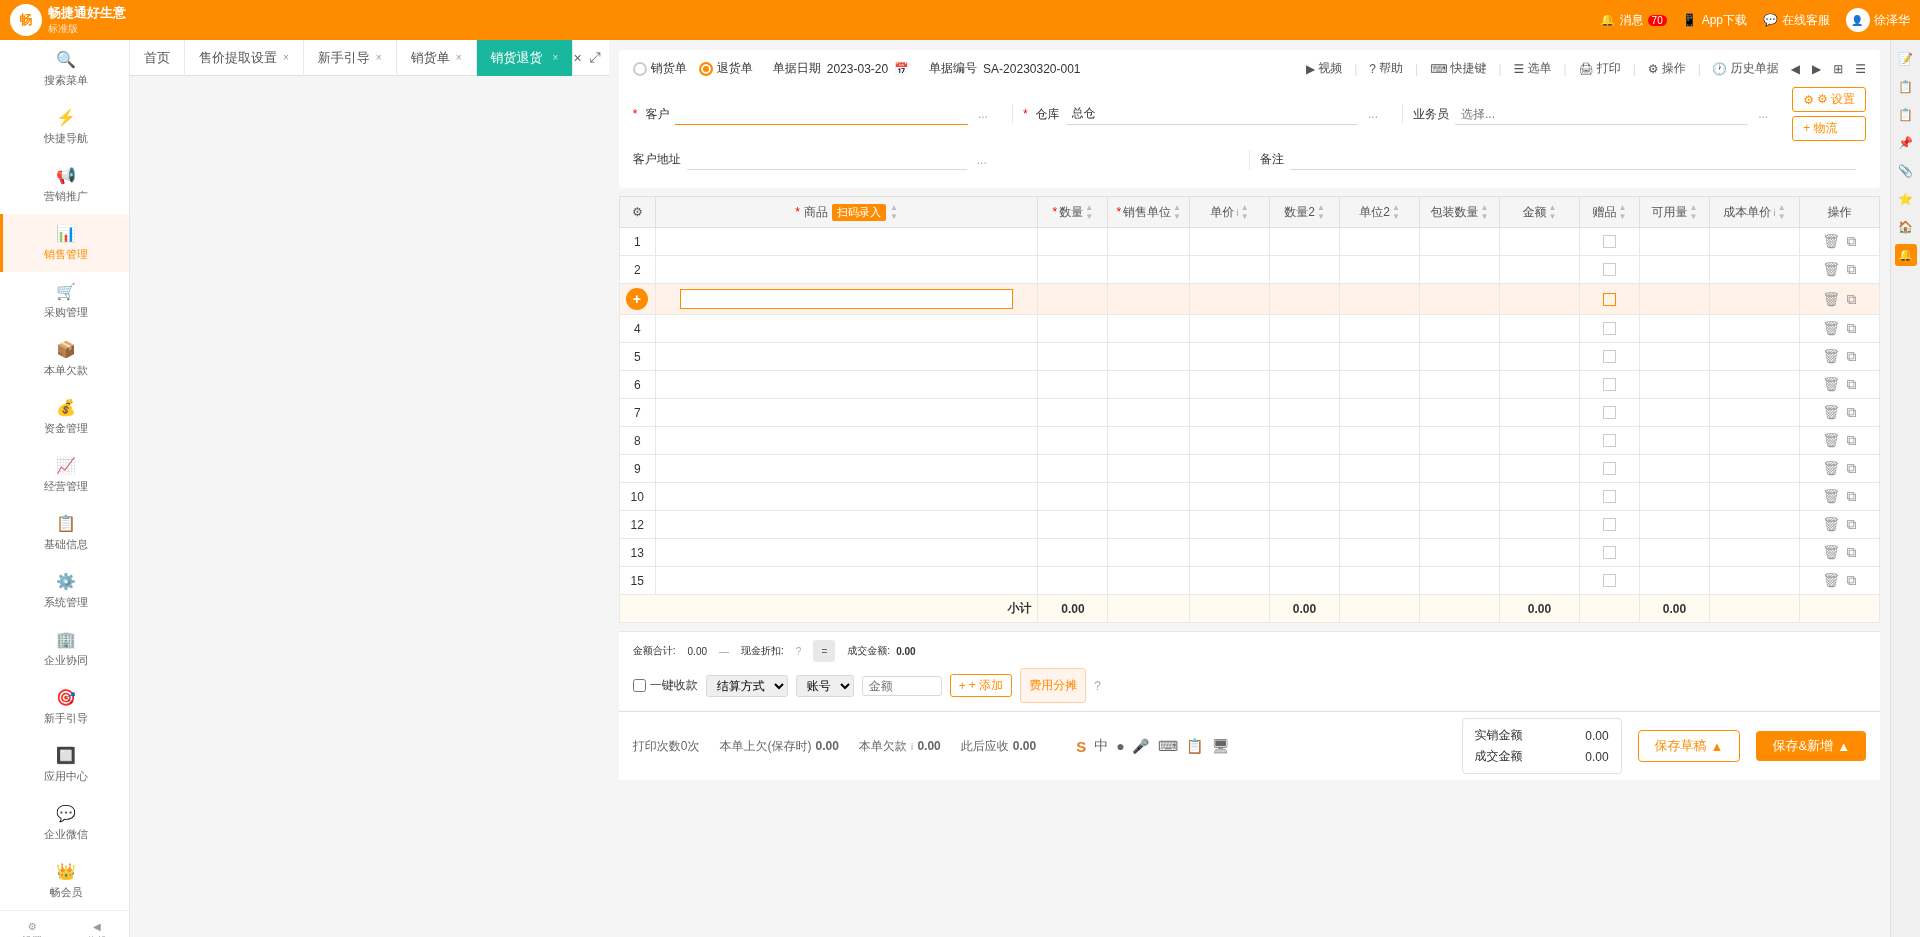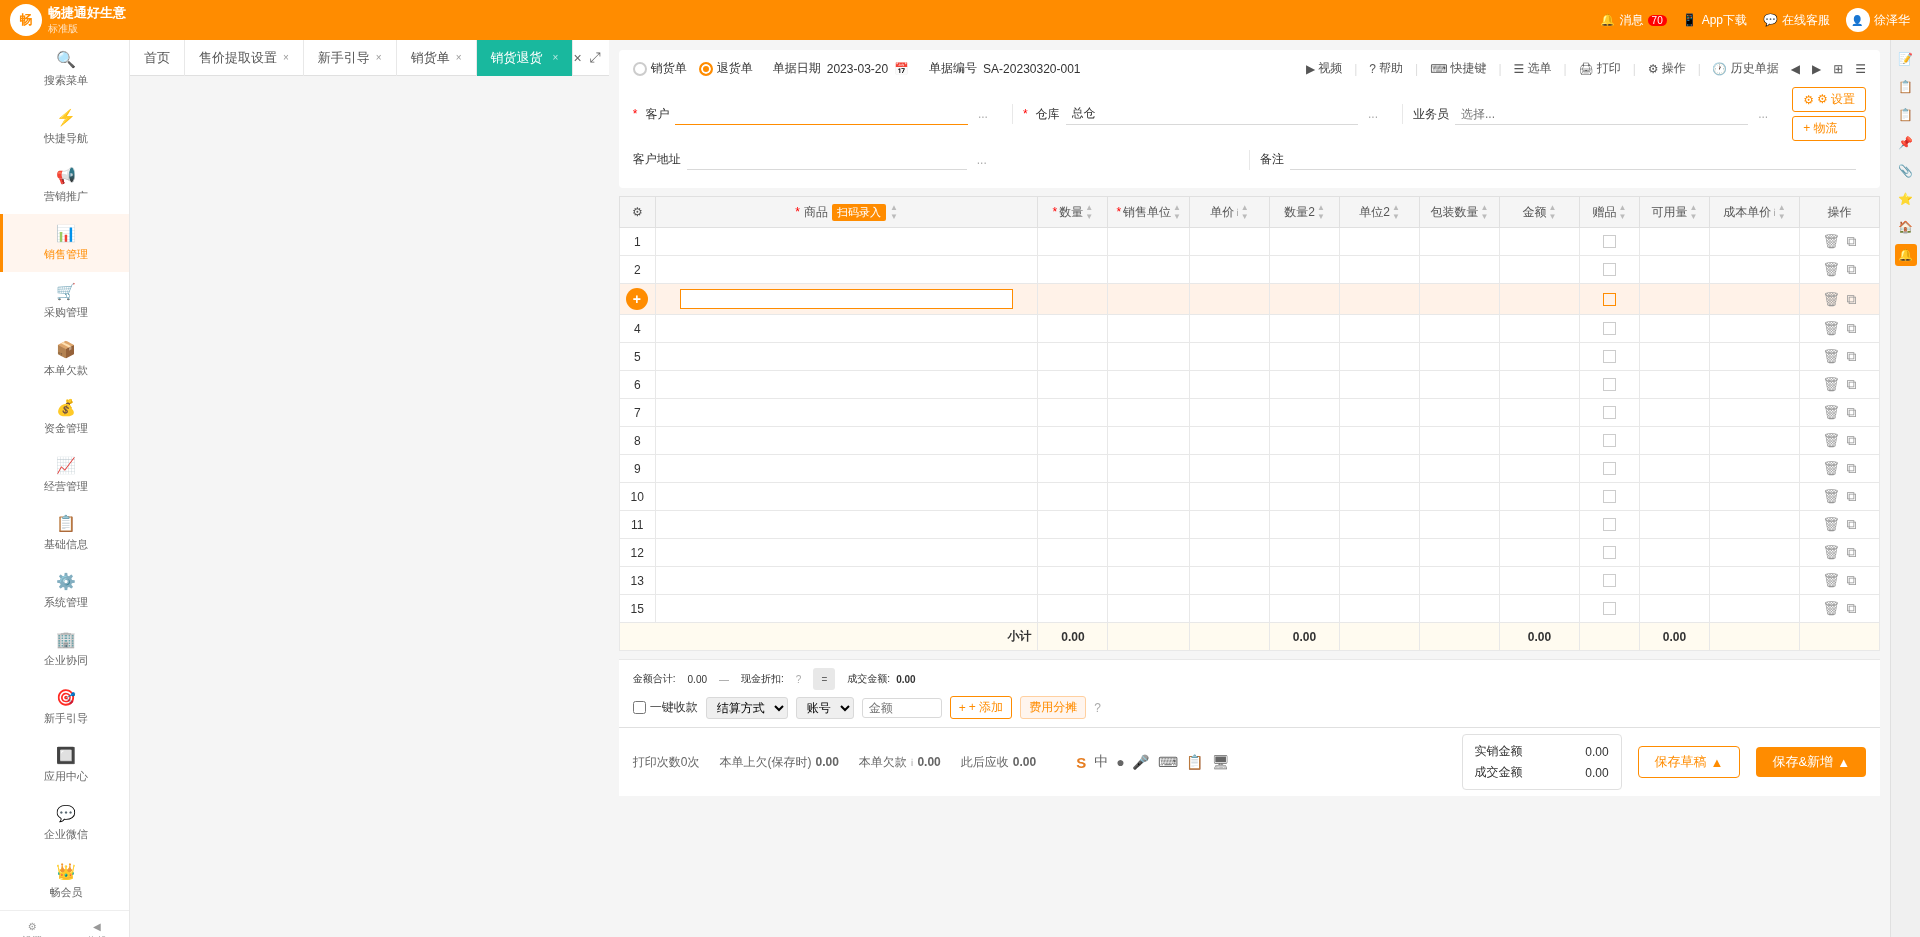--- a/index.html
+++ b/index.html
@@ -103,21 +103,21 @@
     .footer-row1 { display: flex; align-items: center; gap: 12px; margin-bottom: 6px; font-size: 10px; }
     .dash-sep { color: #999; }
     .equals-btn { width: 22px; height: 22px; background: #e8e8e8; border-radius: 3px; display: flex; align-items: center; justify-content: center; cursor: pointer; color: #666; }
     .deal-amount { display: flex; align-items: center; gap: 6px; }
     .deal-value { color: #333; font-weight: 600; }
     .footer-row2 { display: flex; align-items: center; gap: 8px; font-size: 12px; }
     .checkbox-label { display: flex; align-items: center; gap: 4px; cursor: pointer; }
     .footer-select { border: 1px solid #d9d9d9; padding: 2px 6px; border-radius: 3px; font-size: 12px; }
     .footer-input { border: 1px solid #d9d9d9; padding: 2px 6px; border-radius: 3px; font-size: 12px; width: 80px; }
     .add-btn { background: #fff; border: 1px solid #ff8c00; color: #ff8c00; padding: 2px 8px; border-radius: 3px; cursor: pointer; display: flex; align-items: center; gap: 3px; font-size: 12px; }
-    .split-btn { background: #fff5ee; border: 1px solid #ffd0a0; color: #ff8c00; padding: 2px 8px; border-radius: 3px; cursor: pointer; font-size: 12px; }
+    .split-btn { background: #fff5ee; border: 1px solid #ffd0a0; color: #ff8c00; padding: 8px 8px; border-radius: 3px; cursor: pointer; font-size: 12px; }
     .help-icon { color: #aaa; cursor: pointer; font-size: 12px; }
     .bottom-left { display: flex; align-items: center; gap: 20px; font-size: 12px; color: #666; }
     .bottom-status-item { display: flex; align-items: center; gap: 4px; }
     .btn-save-draft { background: #fff; border: 1px solid #ff8c00; color: #ff8c00; padding: 6px 16px; border-radius: 4px; cursor: pointer; font-size: 13px; display: flex; align-items: center; gap: 4px; }
     .btn-save-new { background: #ff8c00; border: none; color: #fff; padding: 6px 16px; border-radius: 4px; cursor: pointer; font-size: 13px; display: flex; align-items: center; gap: 4px; }
 
     
     .right-panel { width: 30px; background: #f0f0f0; display: flex; flex-direction: column; align-items: center; padding: 8px 0; gap: 6px; border-left: 1px solid #e0e0e0; flex-shrink: 0; }
     .right-panel-icon { width: 22px; height: 22px; display: flex; align-items: center; justify-content: center; cursor: pointer; color: #888; font-size: 12px; }
     .right-panel-icon.active { background: #ff8c00; color: #fff; border-radius: 3px; }
@@ -707,44 +707,20 @@
                     <td class="col-cost"></td>
                     <td class="col-op">
                       <div class="op-icons">
                         <span class="op-icon">🗑</span>
                         <span class="op-icon">⧉</span>
                       </div>
                     </td>
                   </tr>
                   <tr>
                     <td class="col-num">10</td>
-                    <td class="col-product"></td>
-                    <td class="col-qty"></td>
-                    <td class="col-unit"></td>
-                    <td class="col-price"></td>
-                    <td class="col-qty2"></td>
-                    <td class="col-unit2"></td>
-                    <td class="col-pack"></td>
-                    <td class="col-amount"></td>
-                    <td class="col-gift">
-                      <div class="checkbox-cell">
-                        <span class="cb"></span>
-                      </div>
-                    </td>
-                    <td class="col-avail"></td>
-                    <td class="col-cost"></td>
-                    <td class="col-op">
-                      <div class="op-icons">
-                        <span class="op-icon">🗑</span>
-                        <span class="op-icon">⧉</span>
-                      </div>
-                    </td>
-                  </tr>
-                  <tr>
-                    <td class="col-num">11</td>
                     <td class="col-product"></td>
                     <td class="col-qty"></td>
                     <td class="col-unit"></td>
                     <td class="col-price"></td>
                     <td class="col-qty2"></td>
                     <td class="col-unit2"></td>
                     <td class="col-pack"></td>
                     <td class="col-amount"></td>
                     <td class="col-gift">
                       <div class="checkbox-cell">

